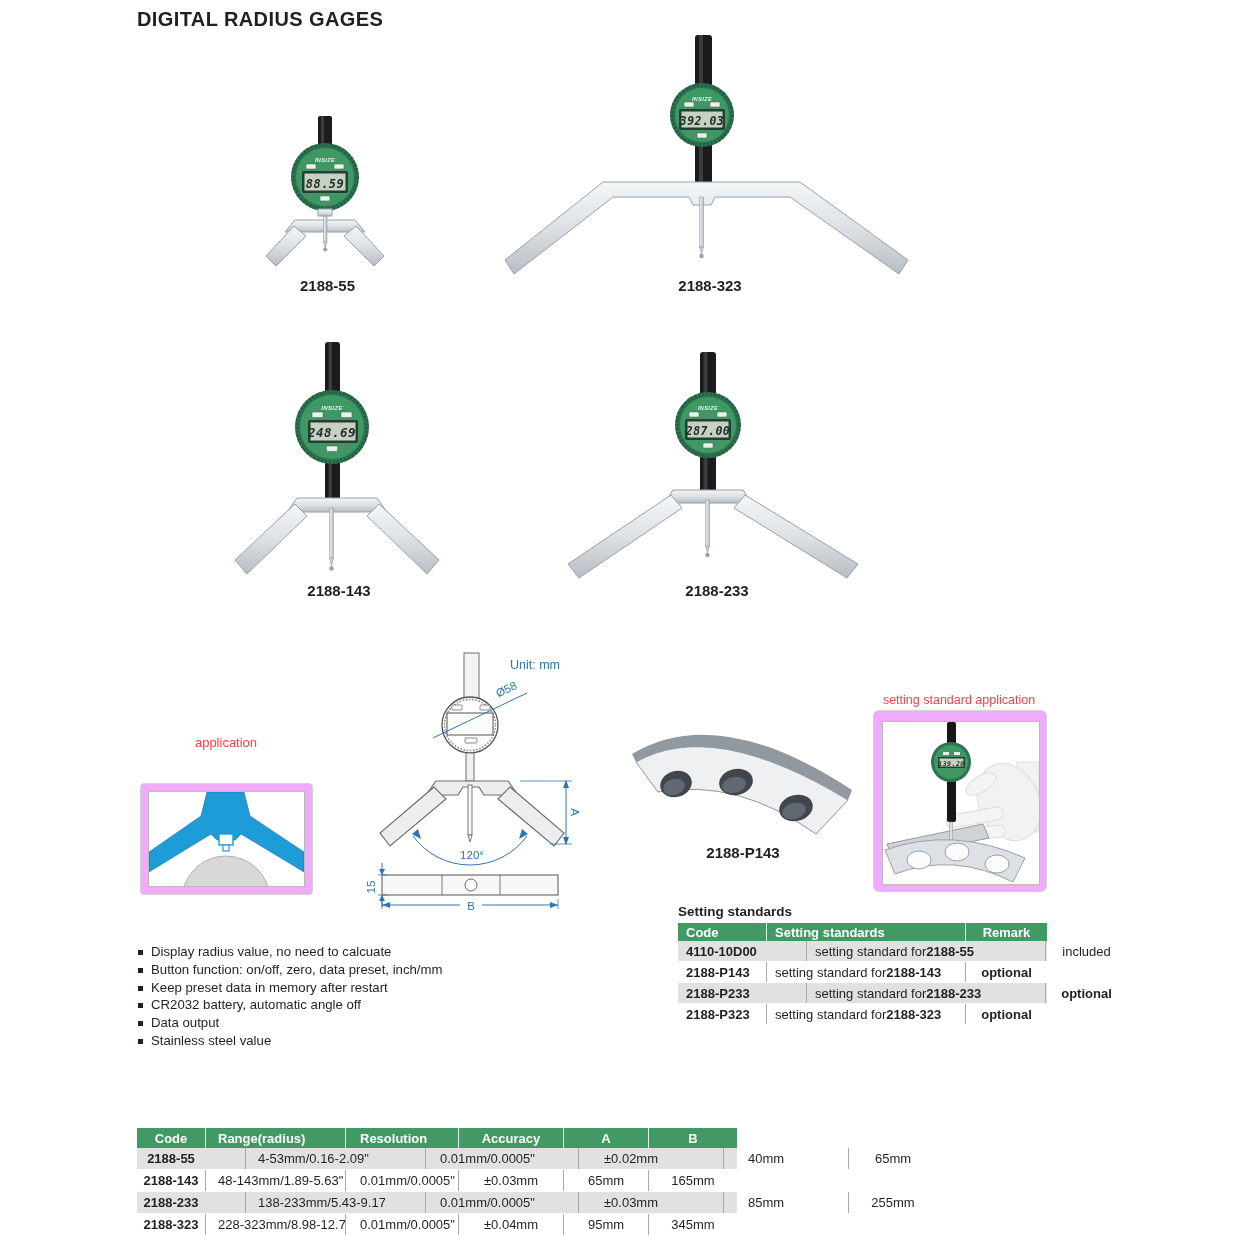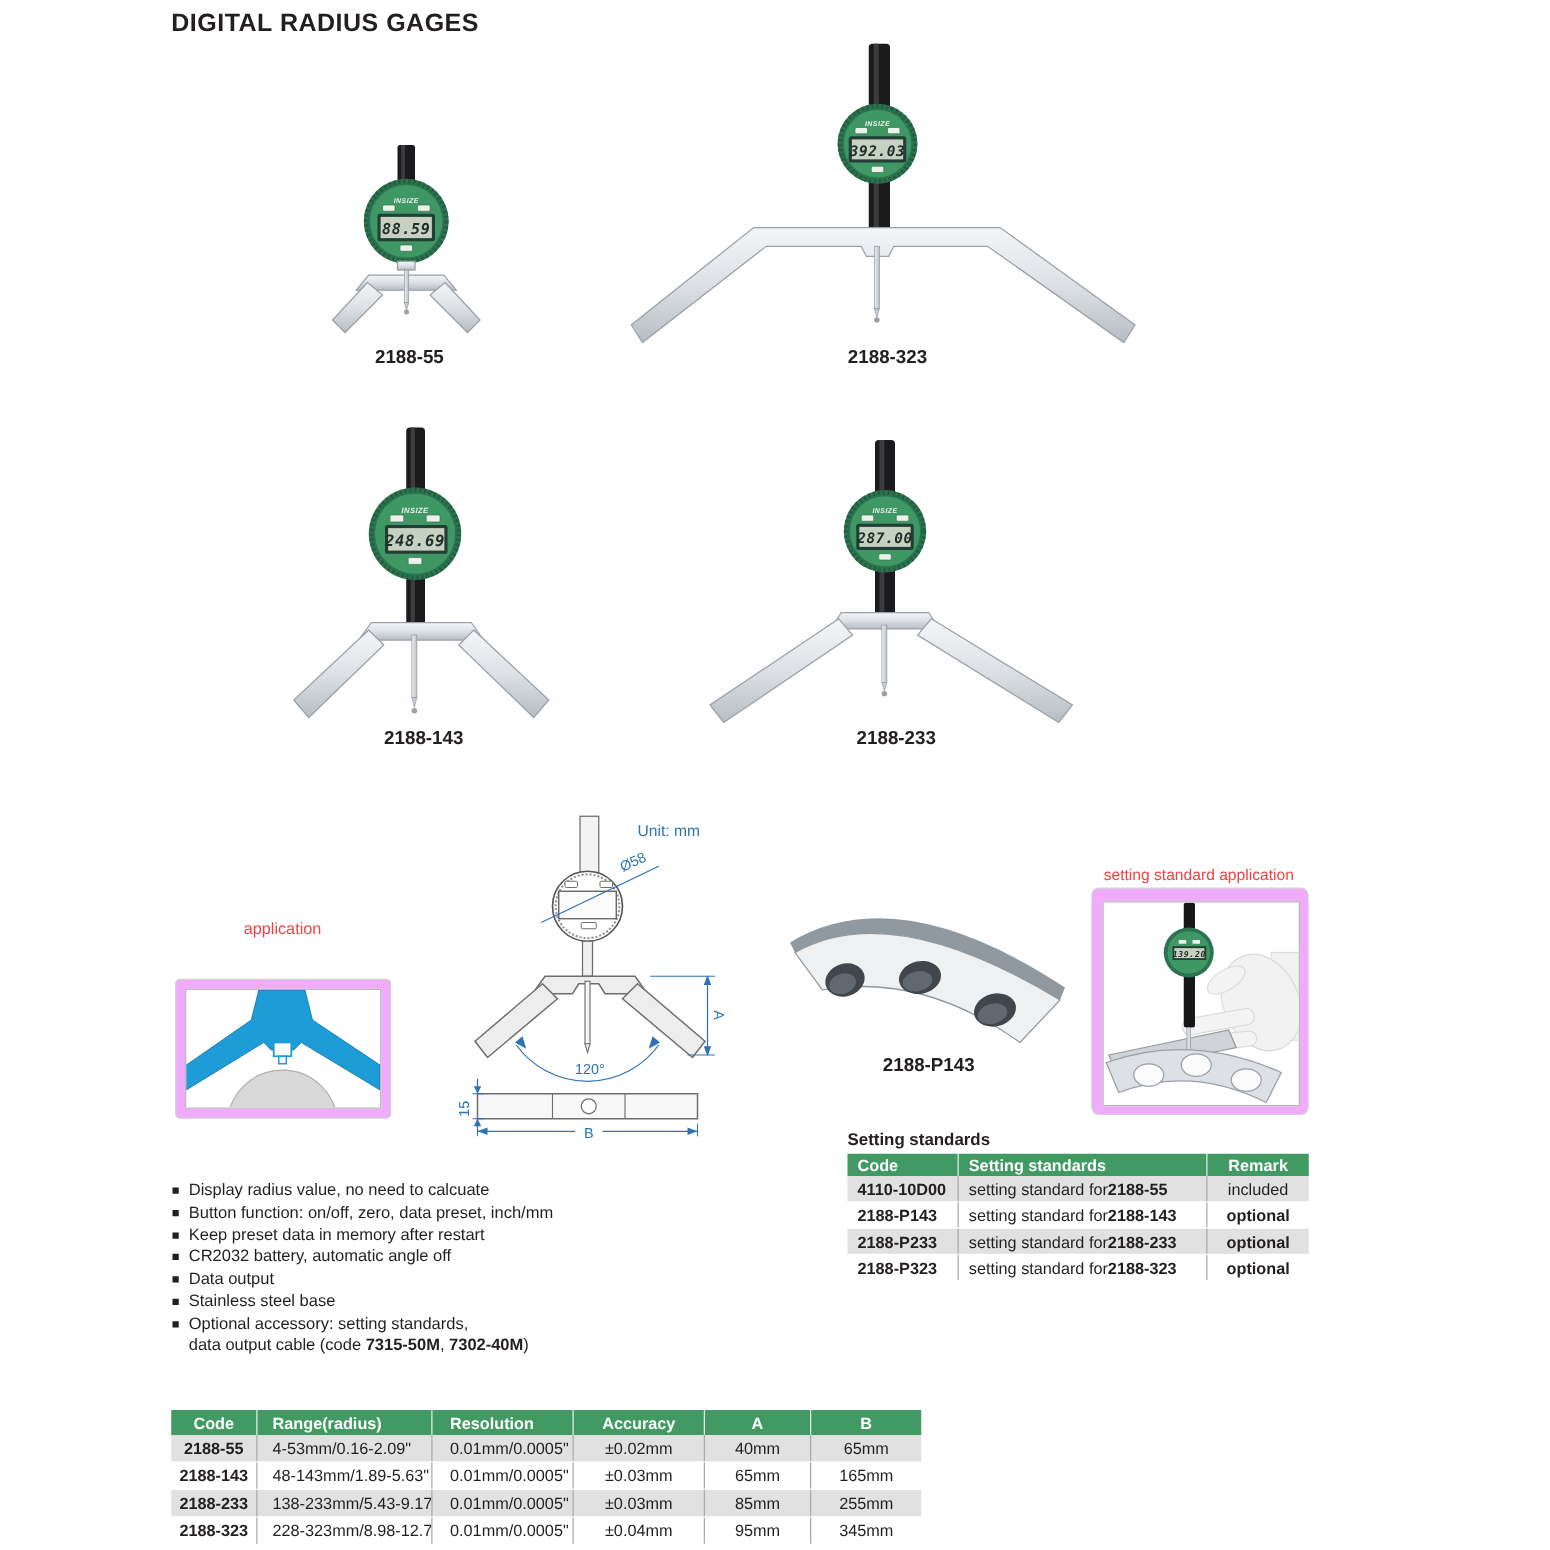--- a/index.html
+++ b/index.html
@@ -28,21 +28,21 @@
   
   .features { position:absolute; left:137px; top:944px; width:356px; font-size:13.2px; line-height:16.8px; }
   .feat { position:relative; padding-left:14px; margin:0 0 1px 0; }
   .feat .bullet { position:absolute; left:1px; top:6px; width:5px; height:5px; background:#231f20; }
   .b { font-weight:bold; }
 
   
   .tbl { position:absolute; font-size:13px; }
   .t-head, .t-row { display:grid; align-items:stretch; }
   .t-head { background:#419a63; color:#ffffff; font-weight:bold; }
-  .t-row.odd { background:#e1e1e1; }
+  .t-row.odd { background:#e1e1e1;gap:40px; }
   .t-row.even { background:#ffffff; }
   .t-row { border-bottom:1px solid #ffffff; }
   .th, .td { display:flex; align-items:center; overflow:hidden; white-space:nowrap; }
   .th + .th { border-left:1px solid rgba(255,255,255,.85); }
   .td + .td { border-left:1px solid #aaaaaa; }
   .center { justify-content:center; }
   .padl8  { padding-left:8px; }
   .padl12 { padding-left:12px; }
   .padl14 { padding-left:14px; }
 
@@ -291,22 +291,21 @@
     </svg>
   </div>
 </div>
 
 <div class="features">
   <div class="feat"><span class="bullet"></span><span>Display radius value, no need to calcuate</span></div>
   <div class="feat"><span class="bullet"></span><span>Button function: on/off, zero, data preset, inch/mm</span></div>
   <div class="feat"><span class="bullet"></span><span>Keep preset data in memory after restart</span></div>
   <div class="feat"><span class="bullet"></span><span>CR2032 battery, automatic angle off</span></div>
   <div class="feat"><span class="bullet"></span><span>Data output</span></div>
-  <div class="feat"><span class="bullet"></span><span>Stainless steel base</span></div>
-  <div class="feat"><span class="bullet"></span><span>Optional accessory: setting standards,</span><br><span>data output cable (code </span><span class="b">7315-50M</span><span>, </span><span class="b">7302-40M</span><span>)</span></div>
+  <div class="feat"><span class="bullet"></span><span>Stainless steel value</span></div>
 </div>
 
 <div class="tbl-title">Setting standards</div>
 <div class="tbl" id="setting-table">
   <div class="t-head">
     <div class="th padl8">Code</div>
     <div class="th padl8">Setting standards</div>
     <div class="th center">Remark</div>
   </div>
   <div class="t-row odd">

